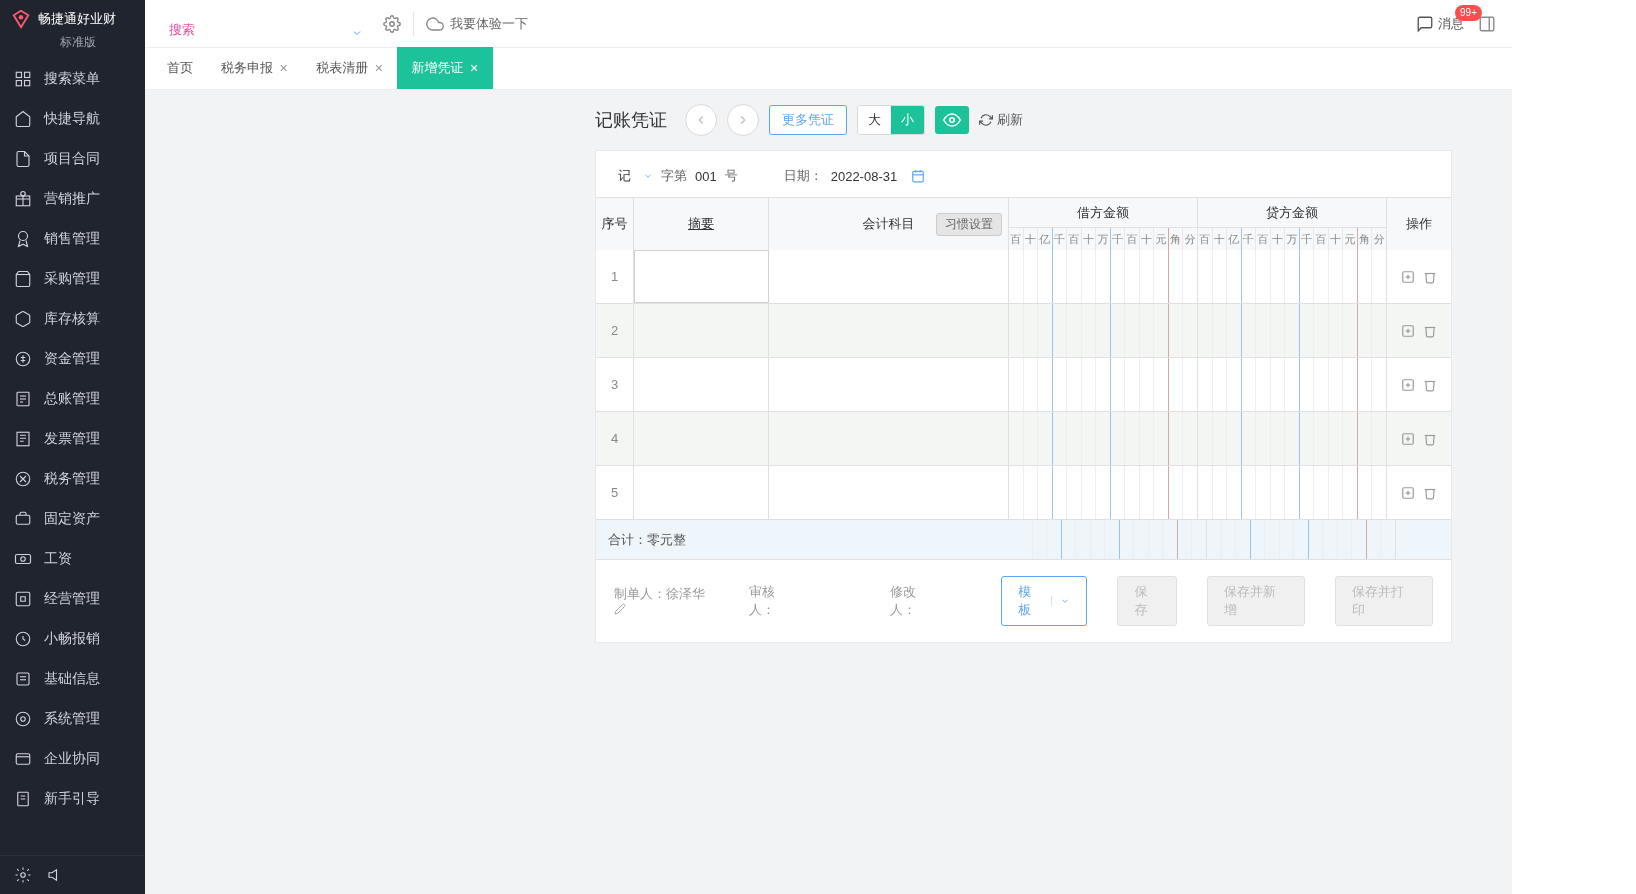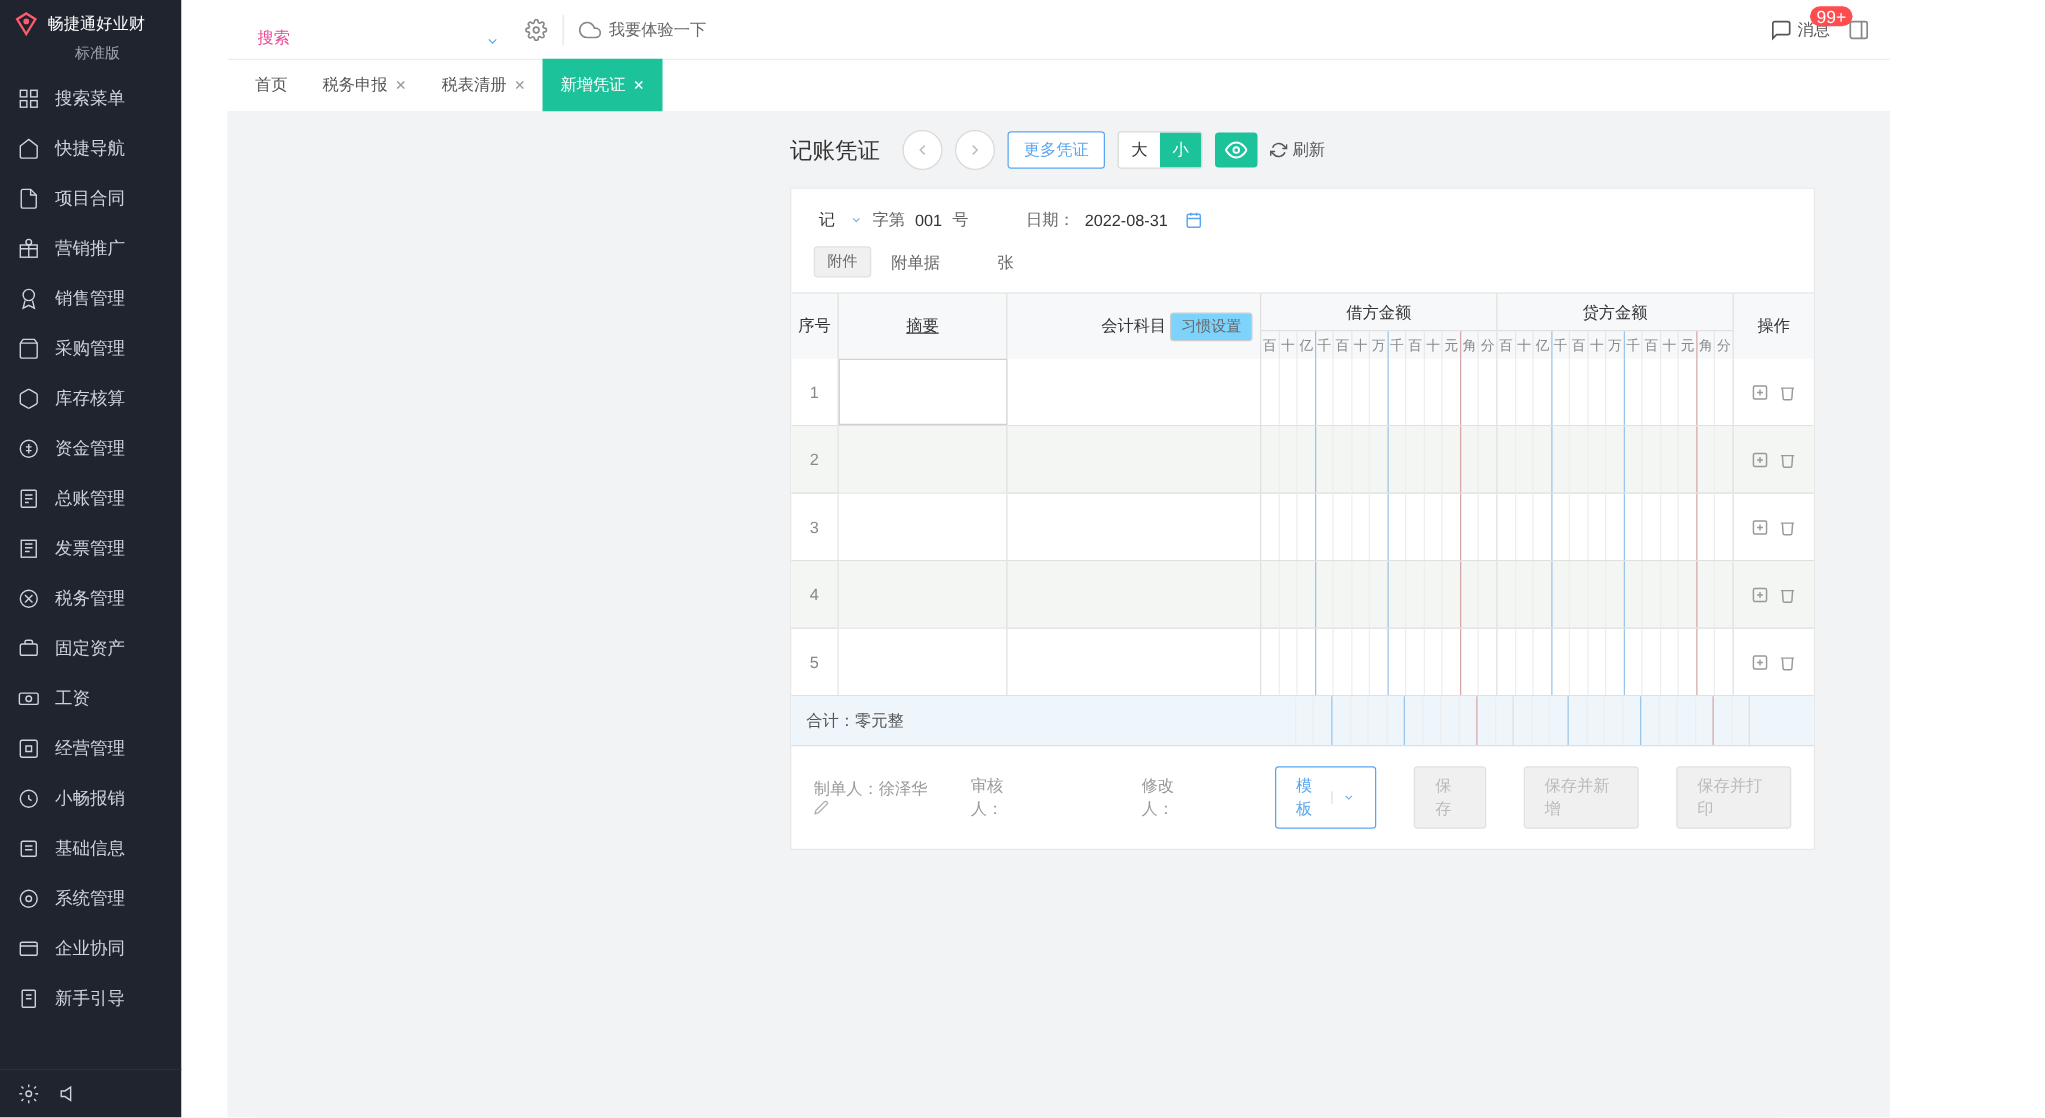--- a/index.html
+++ b/index.html
@@ -1,17 +1,17 @@
 <!DOCTYPE html>
 <html><head>
 <meta charset="utf-8">
 <style>
 * { margin: 0; padding: 0; box-sizing: border-box; }
 body { font-family: "Microsoft YaHei", Arial, sans-serif; font-size: 13px; color: #333; background: #fff; overflow: hidden; }
-.app { display: flex; height: 894px; width: 1512px; gap: 37px; }
+.app { display: flex; height: 894px; width: 1512px; }
 
 
 .sidebar { width: 145px; background: #20242f; color: #cfd3dc; display: flex; flex-direction: column; flex-shrink: 0; }
 .brand { display: flex; align-items: center; padding: 8px 10px; gap: 6px; }
 .brand-logo { width: 22px; height: 22px; display: flex; align-items: center; justify-content: center; }
 .brand-logo svg { width: 22px; height: 22px; }
 .brand-text { font-size: 13px; color: #fff; font-weight: 500; }
 .edition { padding: 0 12px 8px 60px; font-size: 12px; color: #9ea3ad; margin-top: -4px; }
 .nav { flex: 1; overflow-y: auto; }
 .nav-item { display: flex; align-items: center; gap: 12px; padding: 11px 14px; cursor: pointer; color: #cfd3dc; font-size: 14px; }
@@ -26,21 +26,21 @@
 
 .main { flex: 1; display: flex; flex-direction: column; background: #fff; min-width: 0; }
 .topbar { height: 48px; display: flex; align-items: center; padding: 0 16px; border-bottom: 1px solid #eee; gap: 12px; }
 .search-box { width: 210px; height: 30px; display: flex; align-items: flex-end; padding: 0 8px; color: #ec4899; gap: 6px; cursor: pointer; position: relative; }
 .search-box .chevron { margin-left: auto; color: #5aa6f2; }
 .gear { color: #888; cursor: pointer; }
 .divider-v { width: 1px; height: 24px; background: #e5e5e5; }
 .try-link { display: flex; align-items: center; gap: 6px; color: #666; cursor: pointer; }
 .topbar-right { margin-left: auto; display: flex; align-items: center; gap: 14px; }
 .msg-btn { display: flex; align-items: center; gap: 4px; color: #555; cursor: pointer; position: relative; }
-.badge-99 { position: absolute; top: -10px; right: -18px; background: #ff4d4f; color: #fff; font-size: 14px; padding: 1px 5px; border-radius: 8px; line-height: 14px; }
+.badge-99 { position: absolute; top: -10px; right: -18px; background: #ff4d4f; color: #fff; font-size: 10px; padding: 1px 5px; border-radius: 8px; line-height: 14px; }
 .side-icon { color: #888; cursor: pointer; }
 
 .tabs { display: flex; align-items: flex-end; height: 42px; border-bottom: 1px solid #eee; padding: 0 8px; }
 .tab { padding: 0 14px; height: 42px; display: flex; align-items: center; gap: 6px; color: #555; cursor: pointer; }
 .tab.active { background: #1cc29a; color: #fff; }
 .tab-close { font-size: 11px; color: #999; cursor: pointer; }
 .tab.active .tab-close { color: #fff; }
 
 .content { flex: 1; background: #f2f3f5; padding: 0; overflow: auto; position: relative; }
 .toolbar-row { display: flex; align-items: center; gap: 10px; padding: 14px 0 14px 450px; }
@@ -62,21 +62,21 @@
 .calendar-icon { color: #5aa6f2; margin-left: 6px; }
 .attach-row { display: flex; align-items: center; padding: 0 18px 12px; gap: 16px; }
 .attach-btn { background: #f0f0f0; border: 1px solid #e0e0e0; padding: 3px 10px; border-radius: 3px; color: #666; cursor: pointer; font-size: 12px; }
 .attach-text { color: #666; font-size: 13px; }
 
 .voucher-table { border-top: 1px solid #e0e0e0; }
 .vt-head { display: flex; background: #f7f8fa; }
 .col-seq { width: 38px; min-width: 38px; border-right: 1px solid #e0e0e0; display: flex; align-items: center; justify-content: center; }
 .col-summary { width: 135px; min-width: 135px; border-right: 1px solid #e0e0e0; display: flex; align-items: center; justify-content: center; text-decoration: underline; }
 .col-subject { flex: 1; border-right: 1px solid #e0e0e0; display: flex; align-items: center; justify-content: center; position: relative; }
-.habit-btn { position: absolute; right: 6px; border: 1px solid #ccc; padding: 2px 8px; border-radius: 3px; font-size: 12px; color: #666; background: #7dd3fc; cursor: pointer; }
+.habit-btn { position: absolute; right: 6px; border: 1px solid #ccc; padding: 2px 8px; border-radius: 3px; font-size: 12px; color: #666; background: #e5e5e5; cursor: pointer; }
 .col-amount { width: 189px; min-width: 189px; border-right: 1px solid #e0e0e0; }
 .col-amount-head { height: 30px; display: flex; align-items: center; justify-content: center; border-bottom: 1px solid #e0e0e0; }
 .col-action { width: 64px; min-width: 64px; display: flex; align-items: center; justify-content: center; }
 .vt-head .col-seq, .vt-head .col-summary, .vt-head .col-subject, .vt-head .col-action { height: 52px; }
 .digit-row { display: flex; height: 22px; }
 .digit-cell { flex: 1; border-right: 1px solid #e8e8e8; font-size: 11px; color: #888; display: flex; align-items: center; justify-content: center; }
 .digit-cell:last-child { border-right: none; }
 .digit-cell.unit-yuan { border-right: 1px solid #d4a8a8; }
 .digit-cell.unit-wan { border-right: 1px solid #9cc4e8; }
 
@@ -432,25 +432,20 @@
           <span class="vh-label">日期：</span>
           <span>2022-08-31</span>
           <span class="calendar-icon">
               <svg width="14" height="14" viewBox="0 0 24 24" fill="none" stroke="currentColor" stroke-width="2">
                 <rect x="3" y="4" width="18" height="18" rx="2"></rect>
                 <line x1="16" y1="2" x2="16" y2="6"></line>
                 <line x1="8" y1="2" x2="8" y2="6"></line>
                 <line x1="3" y1="10" x2="21" y2="10"></line>
               </svg>
             </span>
-        </div>
-        <div class="attach-row">
-          <span class="attach-btn">附件</span>
-          <span class="attach-text">附单据</span>
-          <span class="attach-text" style="margin-left:30px">张</span>
         </div>
 
         <div class="voucher-table">
           <div class="vt-head">
             <div class="col-seq">序号</div>
             <div class="col-summary">摘要</div>
             <div class="col-subject">
               <span>会计科目</span>
               <span class="habit-btn">习惯设置</span>
             </div>

